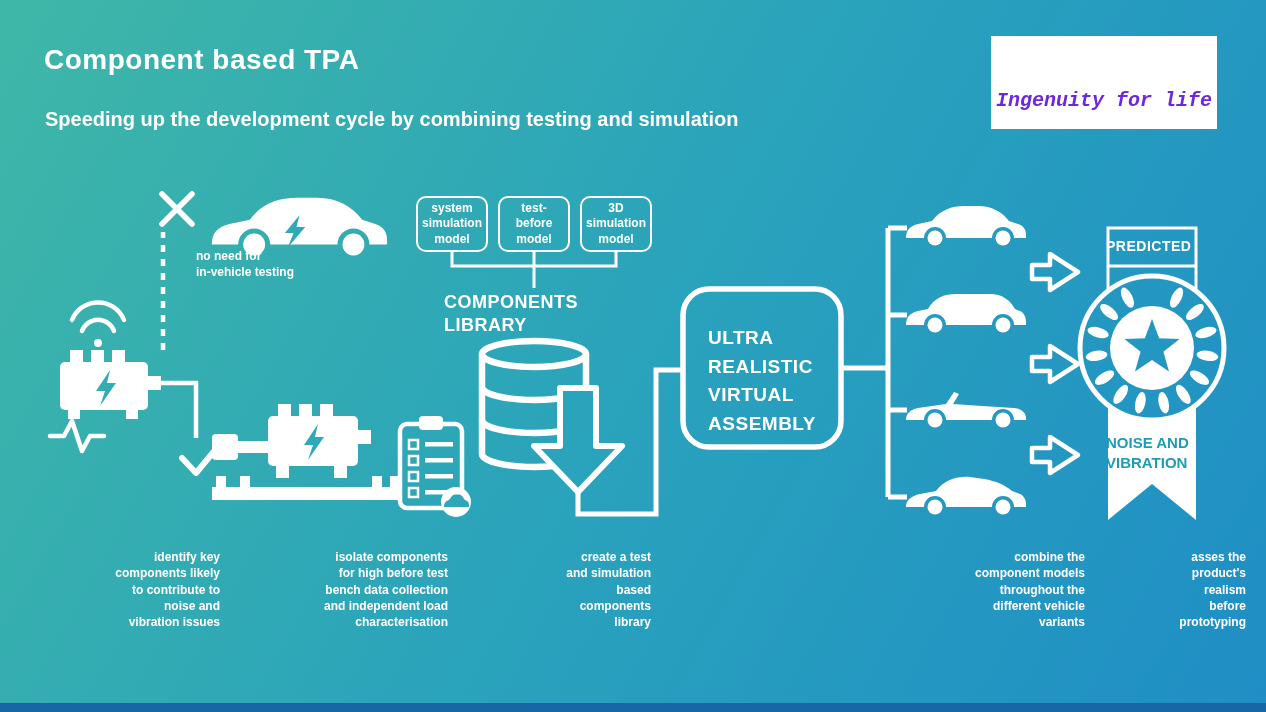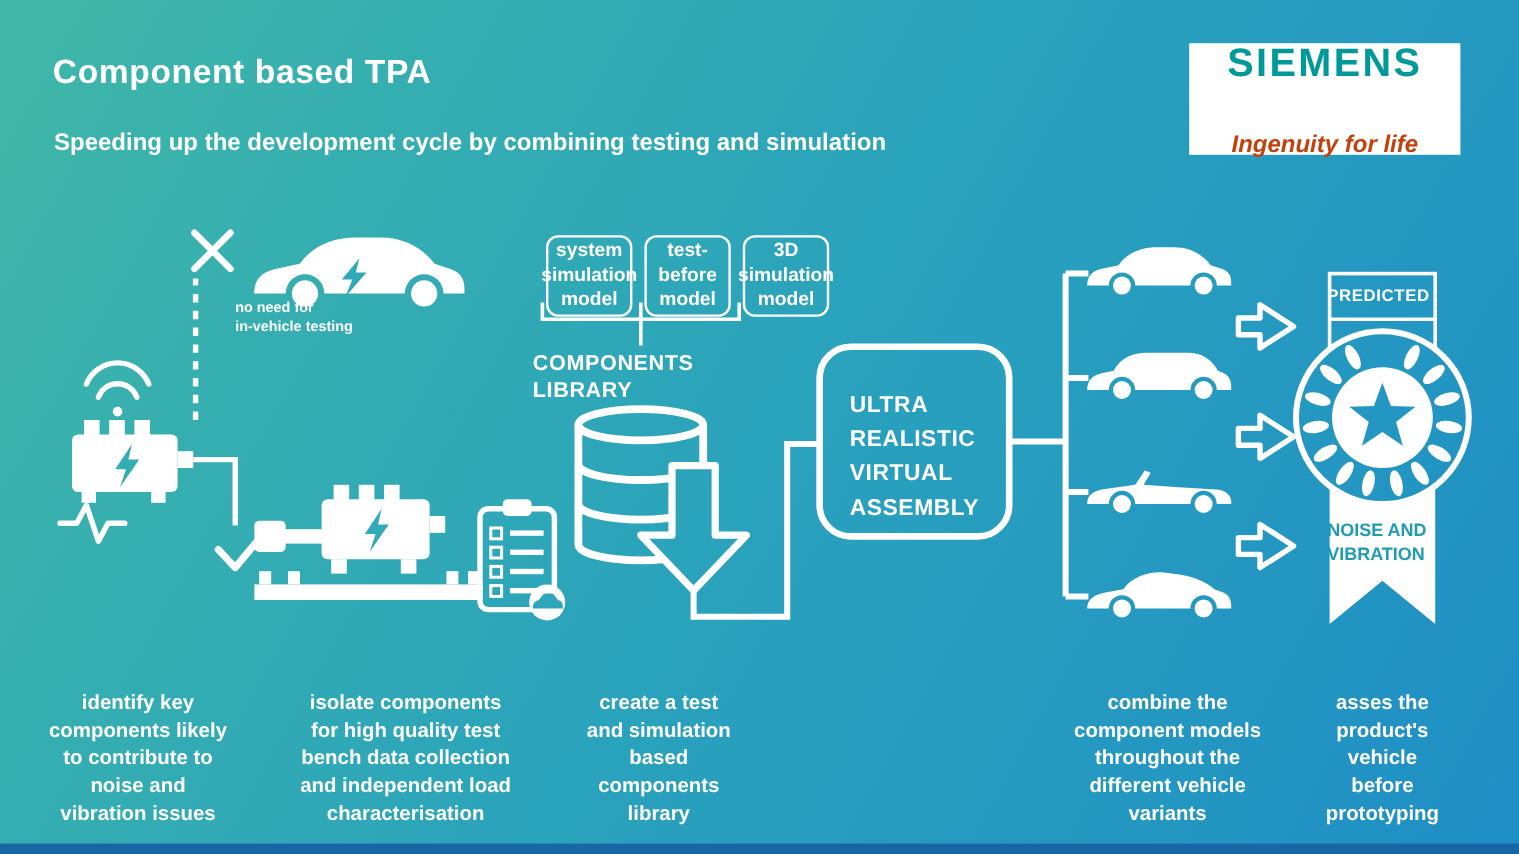--- a/index.html
+++ b/index.html
@@ -8,27 +8,27 @@
   .stage { position:relative; width:1266px; height:712px; overflow:hidden; background:#2aa3bc; }
   .layer { position:absolute; left:0; top:0; }
   .txt { position:absolute; color:#fff; font-weight:bold; z-index:2; }
   .pre { white-space:pre-line; }
   .center { text-align:left; }
   .title { left:44px; top:44px; font-size:28px; letter-spacing:.5px; }
   .subtitle { left:45px; top:92px; font-size:20px;margin-top:16px; }
   .logo-card { position:absolute; left:991px; top:36px; width:226px; height:93px; background:#fff; z-index:2;
                display:flex; flex-direction:column; align-items:center; justify-content:center; gap:3px; }
   .brand { color:#009999; font-size:33px; font-weight:bold; letter-spacing:2px; }
-  .tagline { font-family:Liberation Sans, sans-serif; font-style:italic; font-weight:bold; color:#c2410c; font-size:20px;margin-top:36px; }
-  .model-box { position:absolute; width:72px; height:68px; border:2.5px solid #fff; border-radius:10px; z-index:2;
+  .tagline { font-family:Liberation Mono, monospace; font-style:italic; font-weight:bold; color:#6d28d9; font-size:20px;margin-top:36px; }
+  .model-box { position:absolute; width:72px; height:56px; border:2.5px solid #fff; border-radius:10px; z-index:2;
                display:flex; align-items:center; justify-content:center; text-align:center;
-               color:#fff; font-weight:bold; font-size:16px; line-height:1.3; white-space:pre-line;margin-left:39px; }
+               color:#fff; font-weight:bold; font-size:12px; line-height:1.3; white-space:pre-line; }
   .assembly-text { left:683px; top:302px; width:158px; height:158px; display:flex; align-items:center;
                    justify-content:center; font-size:19px; line-height:1.5; letter-spacing:.5px; }
-  .caption { top:574px; font-size:17px; line-height:1.36; text-align:center; }
+  .caption { top:549px; font-size:12px; line-height:1.36; text-align:right; }
 </style>
 </head>
 <body>
 
 <div class="stage">
 
   <svg class="layer" width="1266" height="712" viewBox="0 0 1266 712">
     <defs>
       <linearGradient id="bgGrad" gradientUnits="userSpaceOnUse" x1="0" y1="0" x2="1266" y2="712">
         <stop offset="0" stop-color="#3fb7a7"></stop>
@@ -176,21 +176,20 @@
       </g>
       <circle cx="1152" cy="348" r="42" fill="#fff"></circle>
       <path d="M1152,319 L1159.1,338.3 L1179.6,339 L1163.4,351.7 L1169,371.5 L1152,360 L1135,371.5 L1140.6,351.7 L1124.4,339 L1144.9,338.3 Z" fill="url(#bgGrad)"></path>
     </g>
   </svg>
 
   <div class="txt title">Component based TPA</div>
   <div class="txt subtitle">Speeding up the development cycle by combining testing and simulation</div>
 
   <div class="logo-card">
-    <div class="brand">SIEMENS</div>
     <div class="tagline">Ingenuity for life</div>
   </div>
 
   <div class="txt pre center" style="left:196px;top:248px;width:206px;font-size:12px;line-height:1.35">no need for
 in-vehicle testing</div>
 
   <div class="model-box" style="left:416px;top:196px">system
 simulation
 model</div>
   <div class="model-box" style="left:498px;top:196px">test-
@@ -211,33 +210,33 @@
   <div class="txt center" style="left:1106px;top:238px;width:92px;font-size:14px;letter-spacing:.5px">PREDICTED</div>
   <div class="txt pre center" style="left:1106px;top:433px;width:92px;font-size:15px;line-height:1.3;color:#1f9cb4">NOISE AND
 VIBRATION</div>
 
   <div class="txt pre caption" style="left:10px;width:210px">identify key
 components likely
 to contribute to
 noise and
 vibration issues</div>
   <div class="txt pre caption" style="left:228px;width:220px">isolate components
-for high quality test
+for high before test
 bench data collection
 and independent load
 characterisation</div>
   <div class="txt pre caption" style="left:447px;width:204px">create a test
 and simulation
 based
 components
 library</div>
   <div class="txt pre caption" style="left:861px;width:224px">combine the
 component models
 throughout the
 different vehicle
 variants</div>
   <div class="txt pre caption" style="left:1058px;width:188px">asses the
 product's
-vehicle
+realism
 before
 prototyping</div>
 
 </div>
 
 </body></html>

